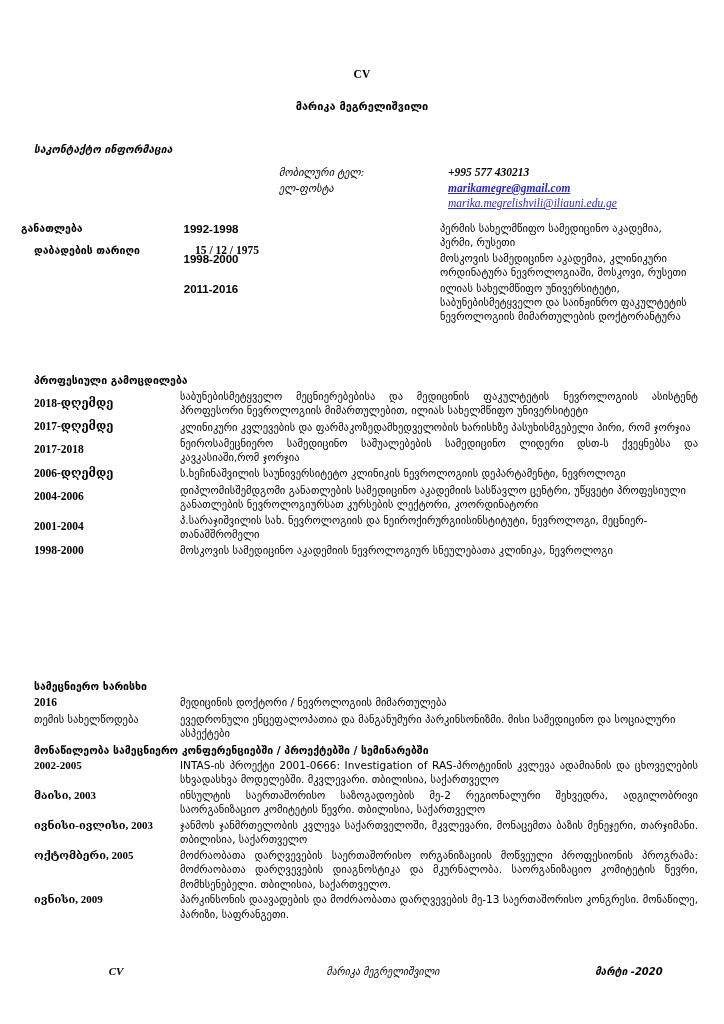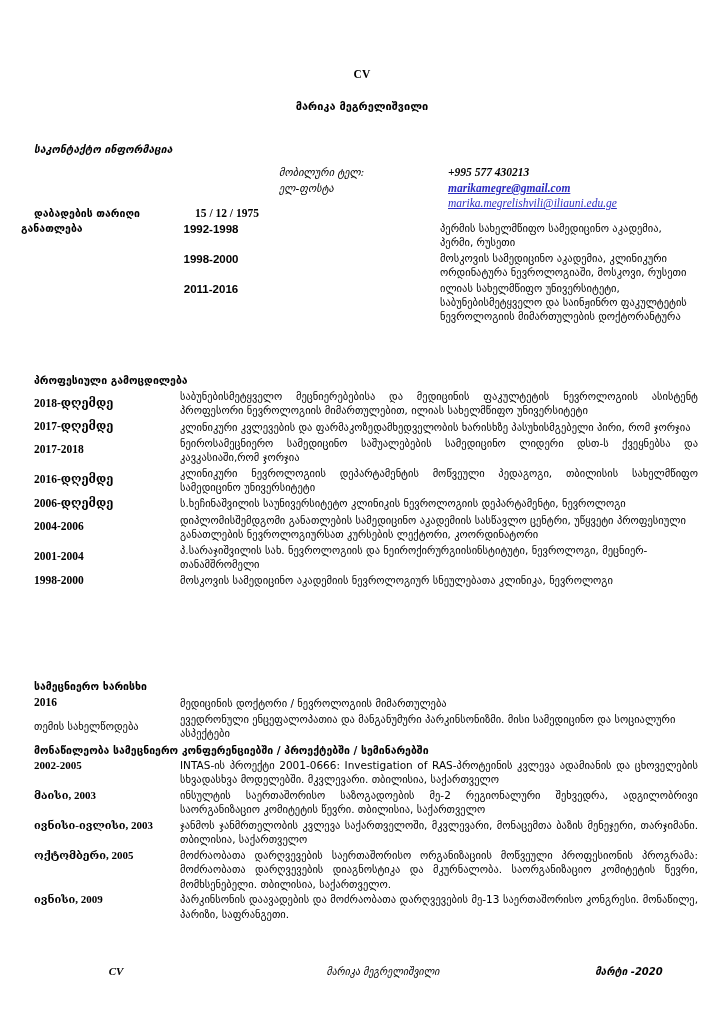--- a/index.html
+++ b/index.html
@@ -94,21 +94,21 @@
   }
   .link.bold { font-weight: bold; }
 
   
   #birth-block {
     position: absolute;
     left: 0;
     top: 207px;
     width: 724px;
   }
-  .birth-row { display: flex; }
+  .birth-row { display: flex; margin-top: 37px; }
   .birth-label {
     width: 195px;
     flex: 0 0 195px;
     padding-left: 34px;
     box-sizing: border-box;
     font-weight: bold;
     font-size: 10.5px;
   }
   .birth-date {
     font-family: "Liberation Serif", "DejaVu Serif", serif;
@@ -193,21 +193,21 @@
     top: 680px;
   }
   #degree-block {
     position: absolute;
     left: 0;
     top: 695px;
     width: 724px;
   }
   .deg-row {
     display: flex;
-    align-items: center;
+    align-items: flex-start;
     margin-bottom: 1px;
   }
   .deg-key {
     width: 180px;
     flex: 0 0 180px;
     padding-left: 34px;
     box-sizing: border-box;
     font-size: 10.5px;
     line-height: 1.38;
   }
@@ -350,24 +350,20 @@
     </div>
     <div class="exp-row">
       <span class="exp-year">2017-დღემდე</span>
       <span class="exp-text just">კლინიკური კვლევების და ფარმაკოზედამხედველობის ხარისხზე პასუხისმგებელი პირი, რომ ჯორჯია</span>
     </div>
     <div class="exp-row">
       <span class="exp-year">2017-2018</span>
       <span class="exp-text just">ნეიროსამეცნიერო სამედიცინო საშუალებების სამედიცინო ლიდერი დსთ-ს ქვეყნებსა და კავკასიაში,რომ ჯორჯია</span>
     </div>
     <div class="exp-row">
-      <span class="exp-year">2016-დღემდე</span>
-      <span class="exp-text just">კლინიკური ნევროლოგიის დეპარტამენტის მოწვეული პედაგოგი, თბილისის სახელმწიფო სამედიცინო უნივერსიტეტი</span>
-    </div>
-    <div class="exp-row">
       <span class="exp-year">2006-დღემდე</span>
       <span class="exp-text">ს.ხეჩინაშვილის საუნივერსიტეტო კლინიკის ნევროლოგიის დეპარტამენტი, ნევროლოგი</span>
     </div>
     <div class="exp-row">
       <span class="exp-year">2004-2006</span>
       <span class="exp-text">დიპლომისშემდგომი განათლების სამედიცინო აკადემიის სასწავლო ცენტრი, უწყვეტი პროფესიული განათლების ნევროლოგიურსათ კურსების ლექტორი, კოორდინატორი</span>
     </div>
     <div class="exp-row">
       <span class="exp-year">2001-2004</span>
       <span class="exp-text">პ.სარაჯიშვილის სახ. ნევროლოგიის და ნეიროქირურგიისინსტიტუტი, ნევროლოგი, მეცნიერ-თანამშრომელი</span>

